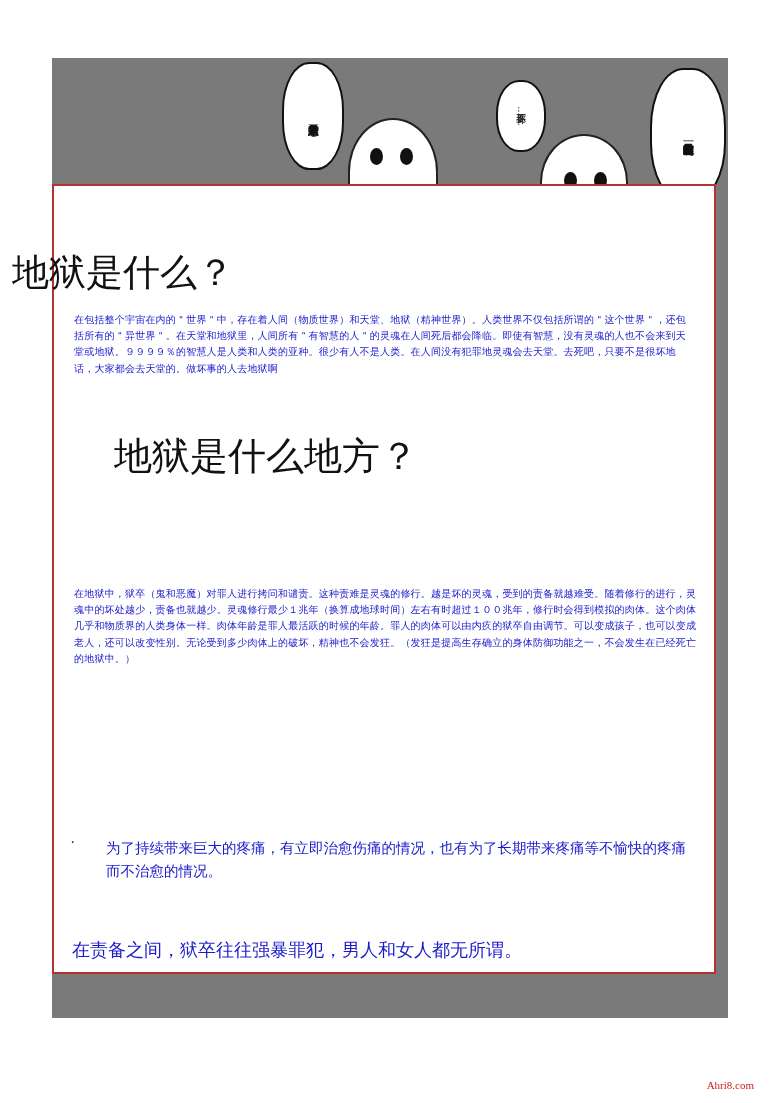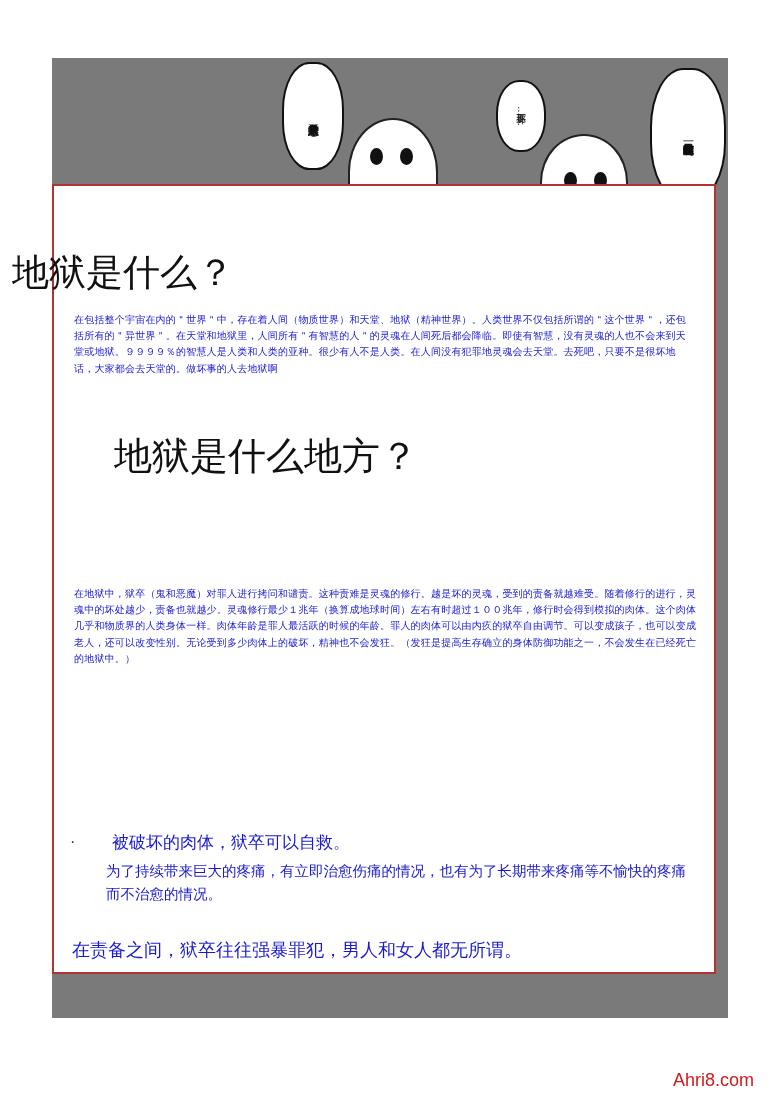--- a/index.html
+++ b/index.html
@@ -131,22 +131,22 @@
   .bullet .bsub{
     display:block;margin-left:36px;margin-top:6px;
     font-size:14.5px;line-height:1.62;color:#1a1acc;
   }
   .p3{
     position:absolute;left:18px;top:752px;width:620px;
     color:#1a1acc;font-size:18px;line-height:1.42;
   }
   .watermark{
     position:absolute;right:26px;bottom:12px;
-    color:#d11a1a;font-size:18px;
-    font-family:Liberation Sans, sans-serif;
+    color:#d11a1a;font-size:11px;
+    font-family:Liberation Serif, serif;
     text-align:center;
   }
 </style>
 </head>
 <body>
 
 <div class="page">
 
   <div class="comic">
 
@@ -184,21 +184,20 @@
     <div class="title">地狱是什么？</div>
 
     <div class="para p1">在包括整个宇宙在内的＂世界＂中，存在着人间（物质世界）和天堂、地狱（精神世界）。人类世界不仅包括所谓的＂这个世界＂，还包括所有的＂异世界＂。在天堂和地狱里，人间所有＂有智慧的人＂的灵魂在人间死后都会降临。即使有智慧，没有灵魂的人也不会来到天堂或地狱。９９９９％的智慧人是人类和人类的亚种。很少有人不是人类。在人间没有犯罪地灵魂会去天堂。去死吧，只要不是很坏地话，大家都会去天堂的。做坏事的人去地狱啊</div>
 
     <div class="bigtitle">地狱是什么地方？</div>
 
     <div class="para p2">在地狱中，狱卒（鬼和恶魔）对罪人进行拷问和谴责。这种责难是灵魂的修行。越是坏的灵魂，受到的责备就越难受。随着修行的进行，灵魂中的坏处越少，责备也就越少。灵魂修行最少１兆年（换算成地球时间）左右有时超过１００兆年，修行时会得到模拟的肉体。这个肉体几乎和物质界的人类身体一样。肉体年龄是罪人最活跃的时候的年龄。罪人的肉体可以由内疚的狱卒自由调节。可以变成孩子，也可以变成老人，还可以改变性别。无论受到多少肉体上的破坏，精神也不会发狂。（发狂是提高生存确立的身体防御功能之一，不会发生在已经死亡的地狱中。）</div>
 
     <div class="bullet">
       <span class="dot">·</span>
-      <span class="blabel">被破坏的肉体，狱卒可以自救。</span>
       <span class="bsub">为了持续带来巨大的疼痛，有立即治愈伤痛的情况，也有为了长期带来疼痛等不愉快的疼痛而不治愈的情况。</span>
     </div>
 
     <div class="p3">在责备之间，狱卒往往强暴罪犯，男人和女人都无所谓。</div>
 
   </div>
 
 </div>
 
 <div class="watermark">Ahri8.com</div>

